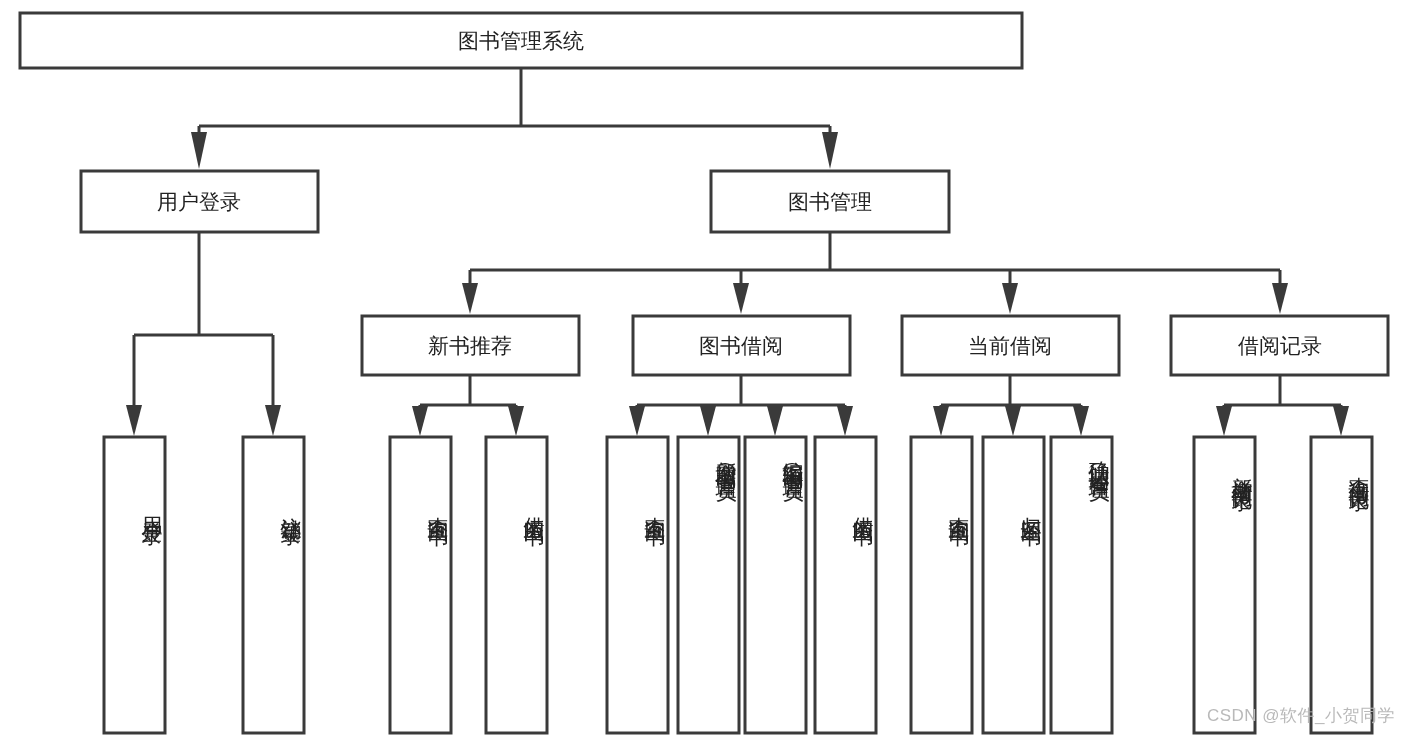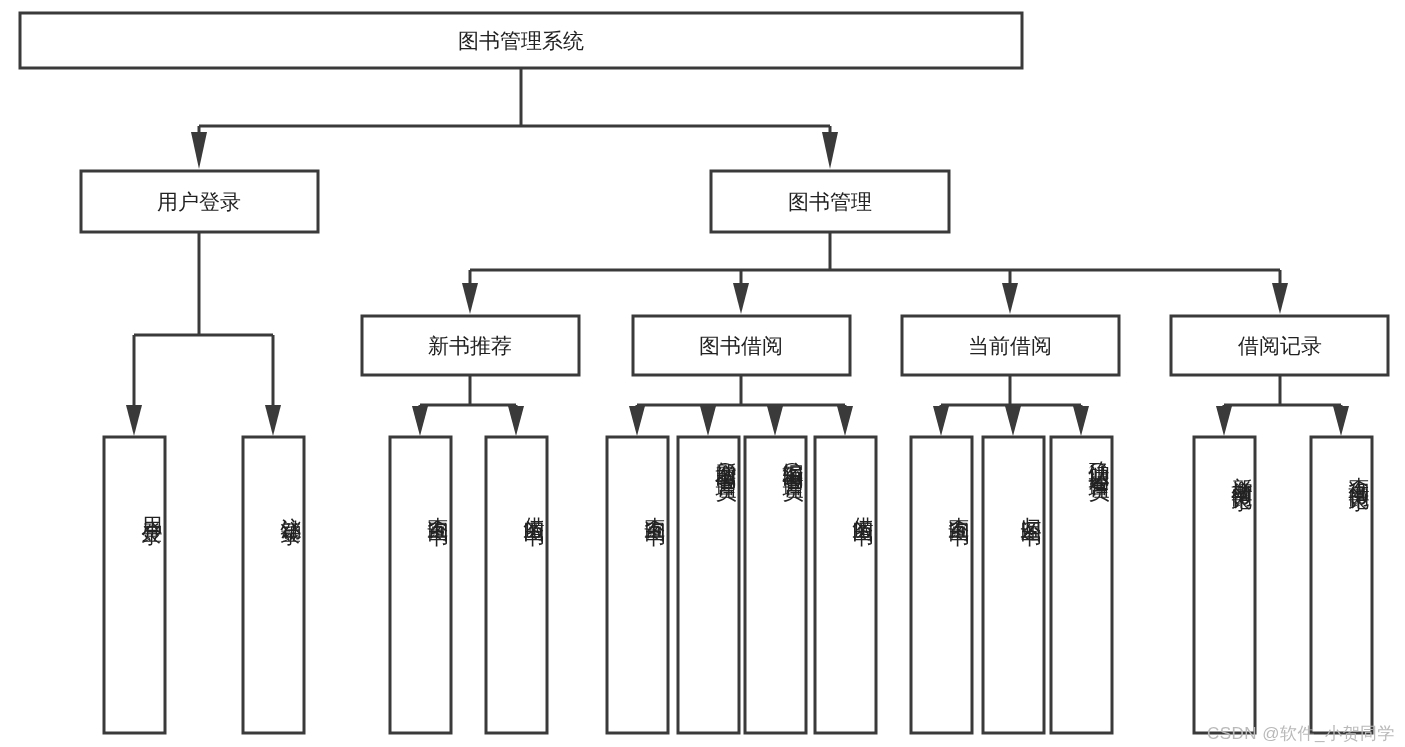--- a/index.html
+++ b/index.html
@@ -56,21 +56,21 @@
     line-height: 1.28;
     color: #222222;
     letter-spacing: 3px;
     text-align: center;
     white-space: nowrap;
     pointer-events: none;
   }
   .watermark {
     position: absolute;
     right: 10px;
-    bottom: 2px;
+    bottom: 20px;
     font-family: "Liberation Sans", "DejaVu Sans", sans-serif;
     font-size: 17px;
     color: #b9b9b9;
     letter-spacing: 0.5px;
     white-space: nowrap;
   }
 </style>
 </head>
 <body>
 

